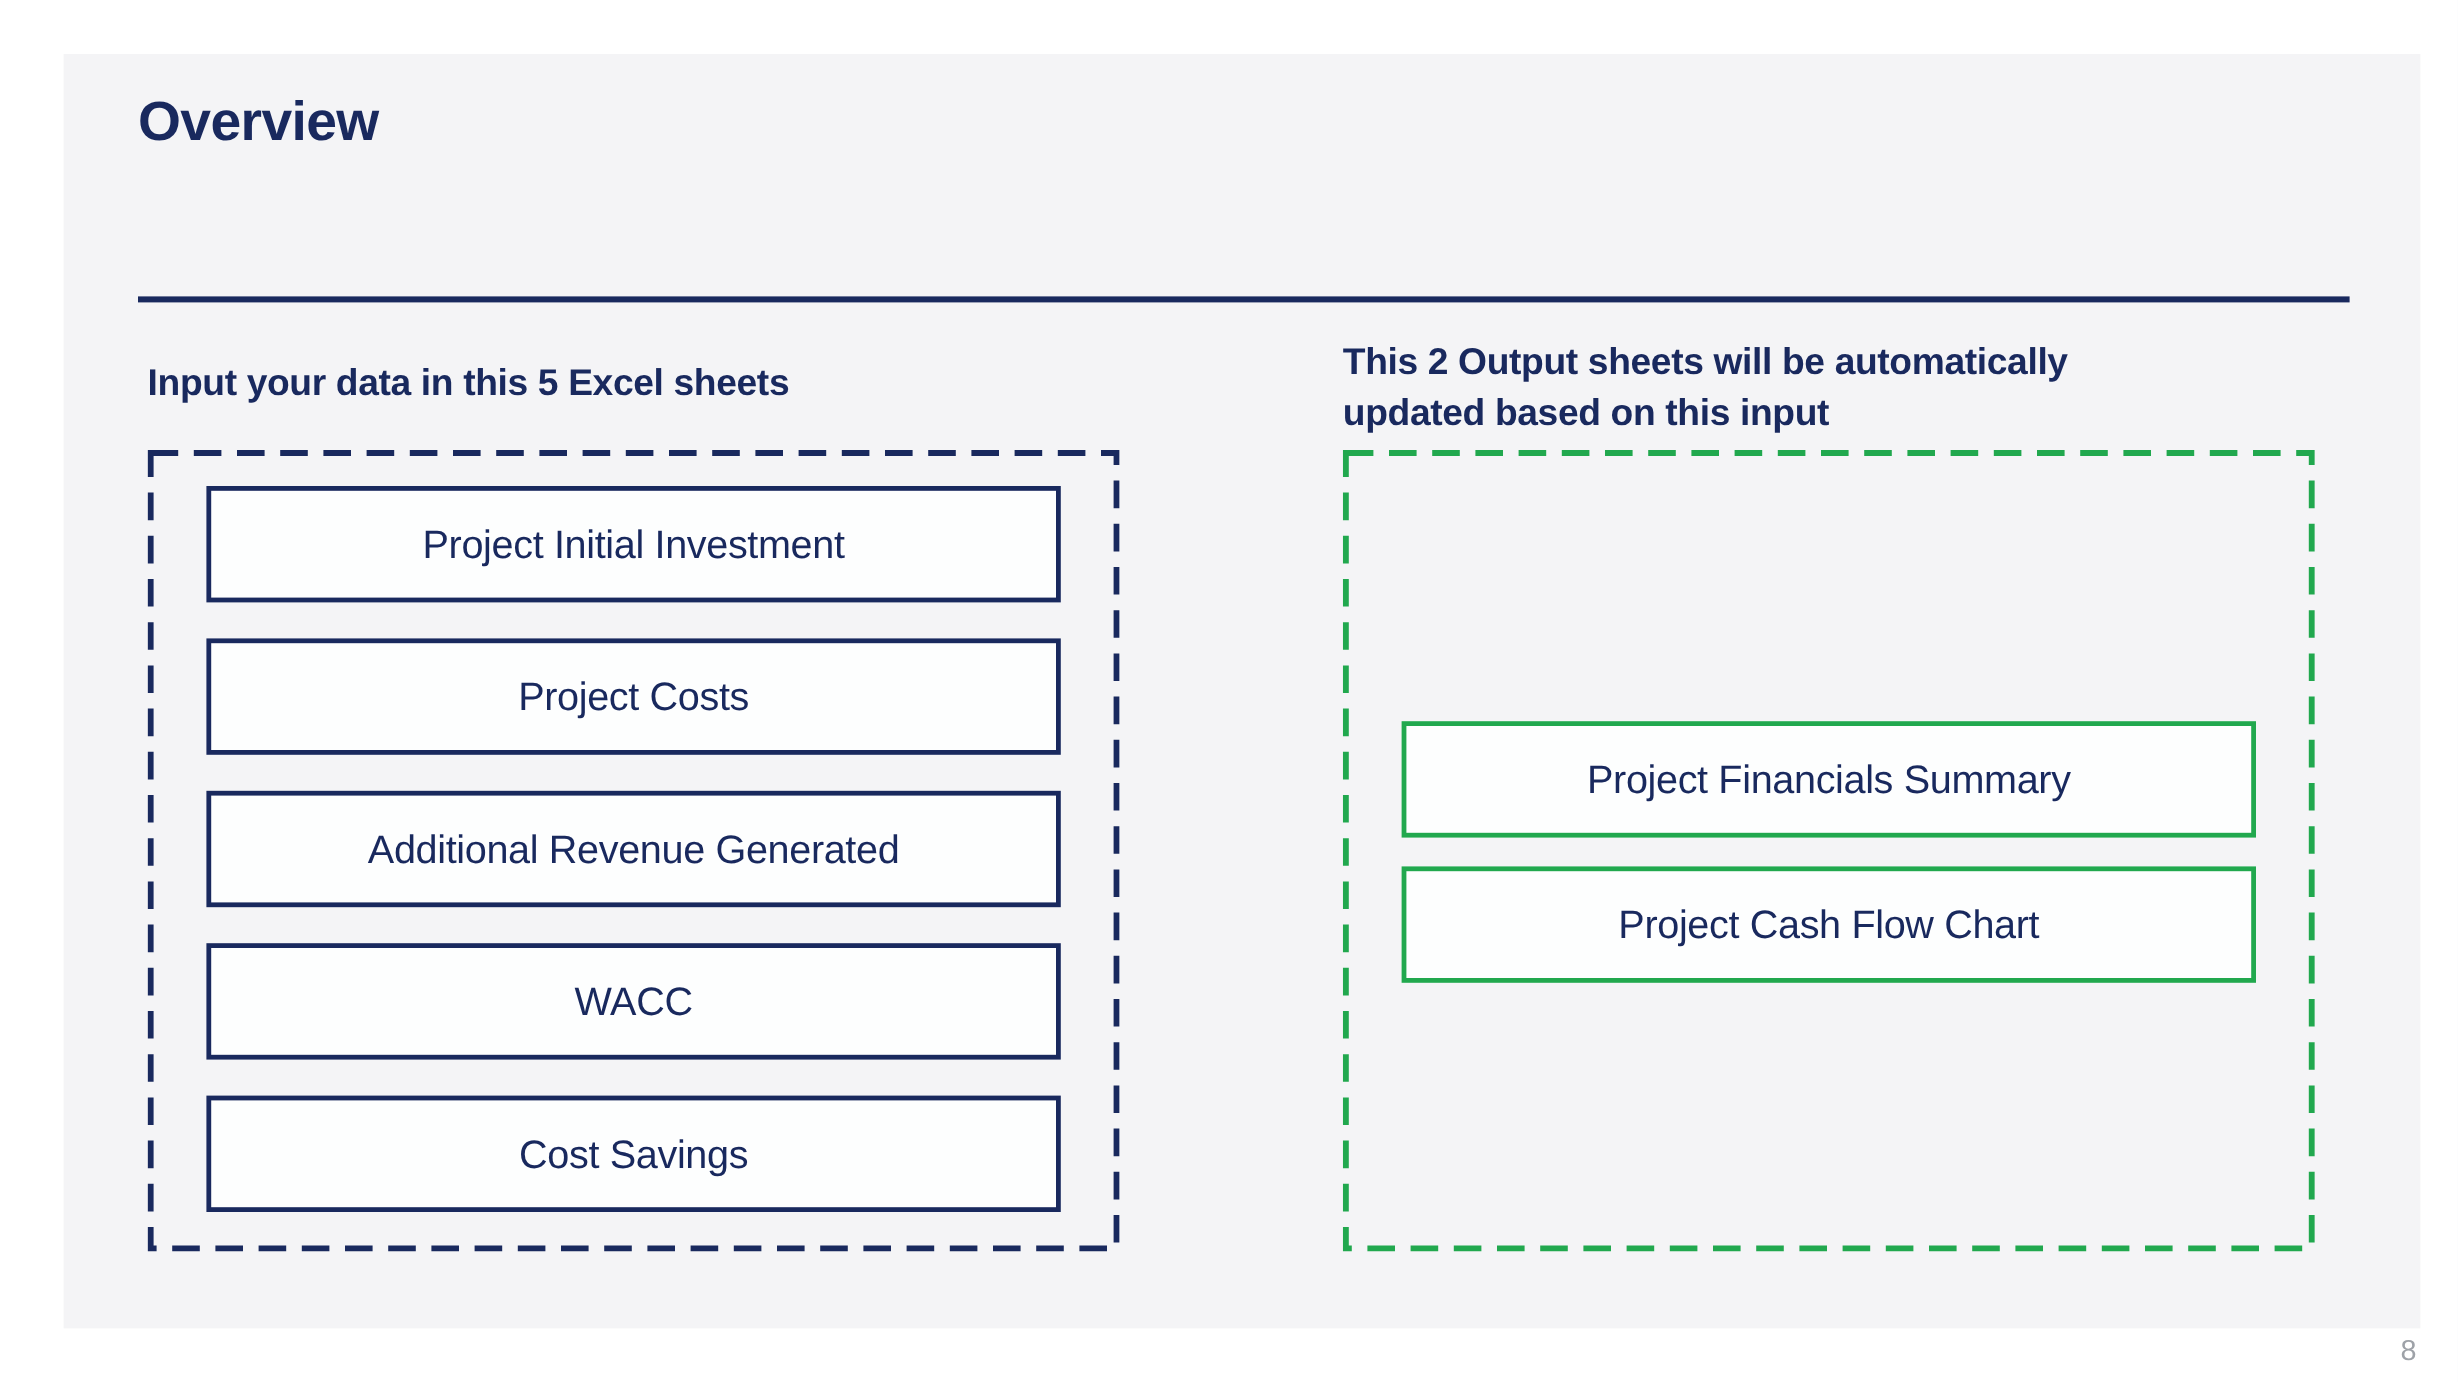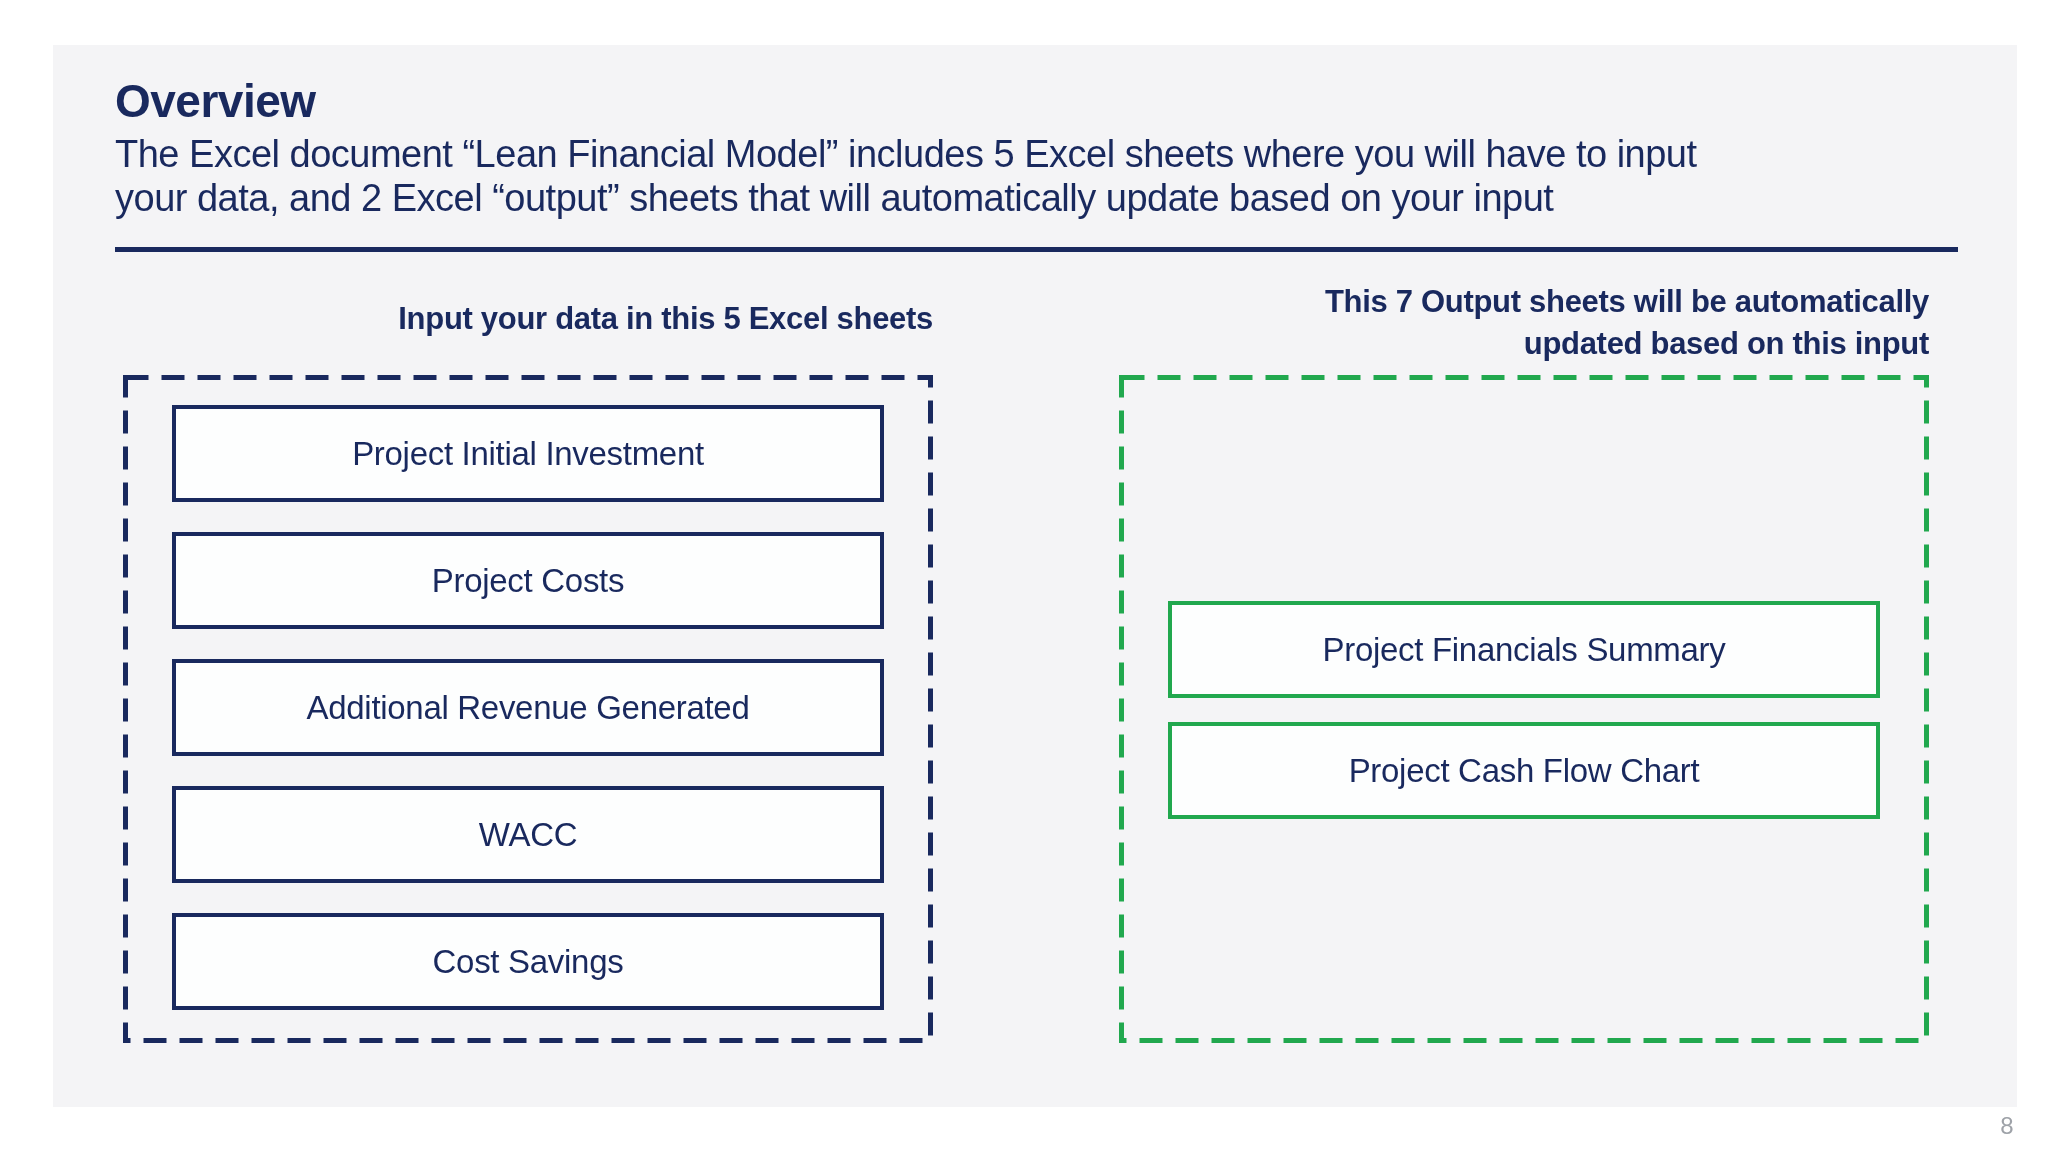--- a/index.html
+++ b/index.html
@@ -37,21 +37,21 @@
   }
   .divider {
     position: absolute; left: 62px; top: 202px; 
     width: 1843px; height: 5px;
     background: var(--navy, #19295e);
   }
   .col-header {
     position: absolute;
     font-size: 31px; font-weight: bold; line-height: 42px;
     color: var(--navy, #19295e);
-    text-align: right;
+    text-align: left;
     letter-spacing: -0.3px;
   }
   .col-header.left { left: 70px; top: 253px; width: 810px; }   
   .col-header.right { left: 1066px; top: 236px; width: 810px; } 
   .dashed-panel {
     position: absolute; top: 330px; 
     width: 810px; height: 668px;
     box-sizing: border-box;
   }
   .dashed-panel.left-panel  { left: 70px; }
@@ -86,31 +86,27 @@
   }
 </style>
 </head>
 <body>
 
 <div class="canvas">
   <div class="slide">
 
     <div class="page-title">Overview</div>
 
-    <div class="page-subtitle">
-      <div>The Excel document “Lean Financial Model” includes 5 Excel sheets where you will have to input</div>
-      <div>your data, and 2 Excel “output” sheets that will automatically update based on your input</div>
-    </div>
 
     <div class="divider"></div>
 
     <div class="col-header left">Input your data in this 5 Excel sheets</div>
 
     <div class="col-header right">
-      <div>This 7 Output sheets will be automatically</div>
+      <div>This 2 Output sheets will be automatically</div>
       <div>updated based on this input</div>
     </div>
 
     <div class="dashed-panel left-panel">
       <svg class="dash-svg">
         <rect x="2.5" y="2.5" width="805" height="663" fill="none" stroke-width="5" stroke-dasharray="23 13" stroke="#19295E"></rect>
       </svg>
       <div class="panel-content">
         <div class="sheet-box navy">
           <span>Project Initial Investment</span>

